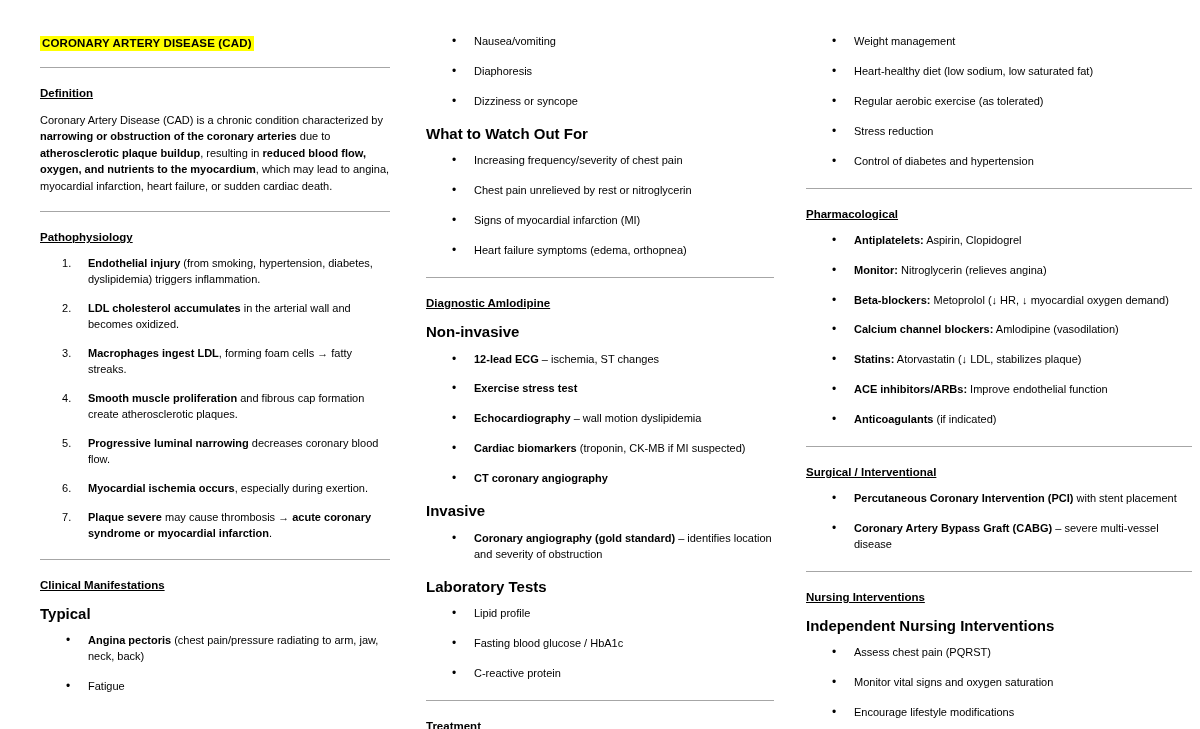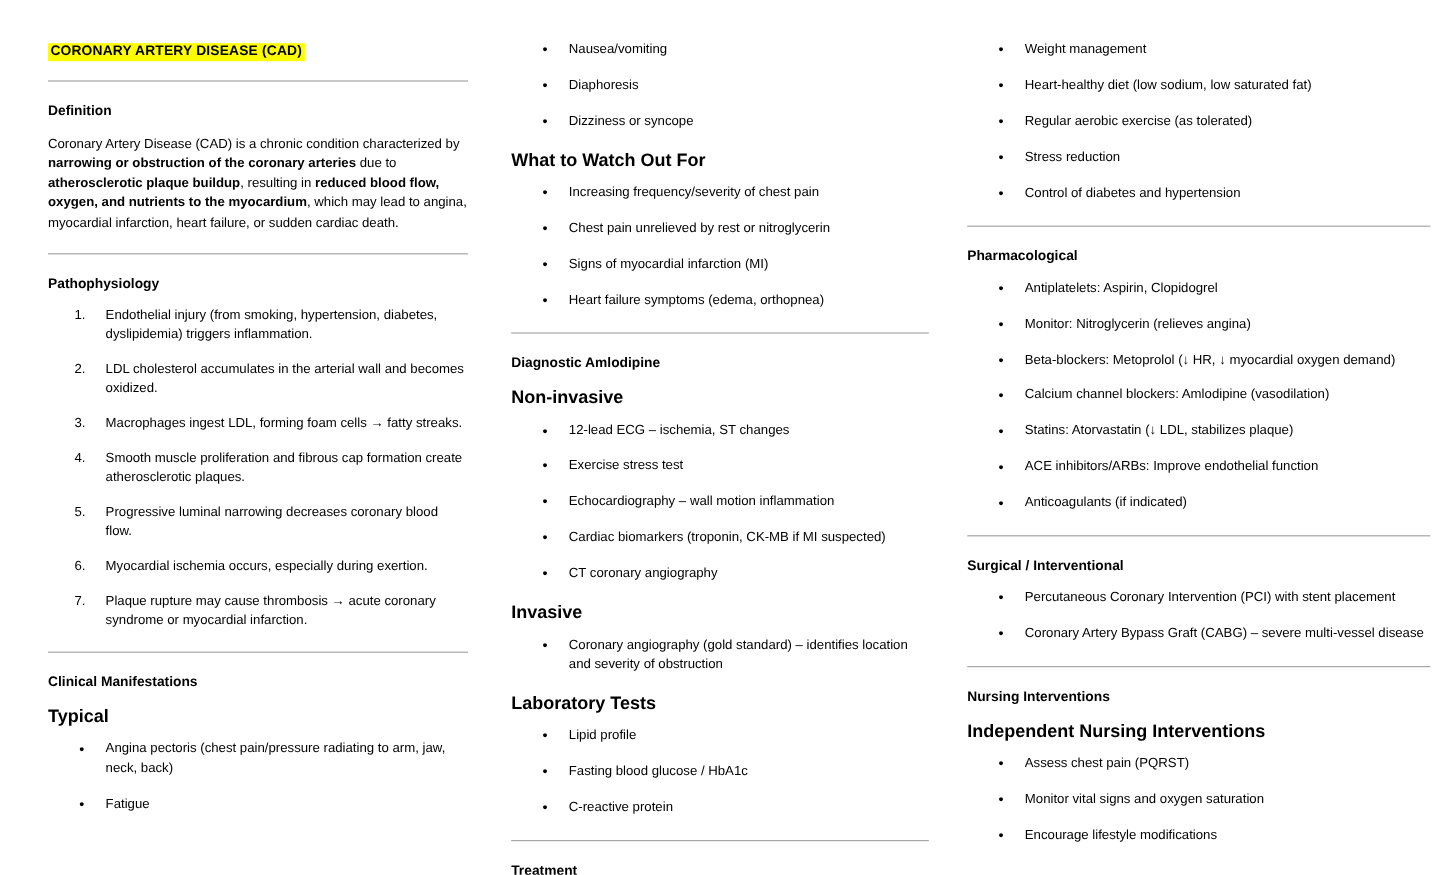--- a/index.html
+++ b/index.html
@@ -52,20 +52,21 @@
     margin: 17px 0 18px 0;
   }
   .col-2 hr.rule { margin: 18px 0 18px 0; }
   .col-3 hr.rule { margin: 18px 0 18px 0; }
 
   h2.sec {
     font-size: 11.5px;
     font-weight: bold;
     margin: 0 0 11px 0;
     line-height: 1.3;
+    text-decoration: underline;
   }
   h3.sub {
     font-size: 15px;
     font-weight: bold;
     margin: 0 0 10px 0;
     line-height: 1.3;
   }
 
   p.body {
     font-size: 11px;
@@ -113,21 +114,21 @@
   ol.num > li:last-child { margin-bottom: 0; }
   ol.num > li::before {
     content: counter(pitem) ".";
     position: absolute;
     left: 22px;
     top: 0;
     font-size: 11px;
     line-height: 1.45;
   }
 
-  .b { font-weight: normal; }
+  .b { font-weight: bold; }
   .gap-md { height: 14px; }
 </style>
 </head>
 <body>
 
 <div class="page">
 
   <div class="column col-1">
 
     <div class="title-wrap">
@@ -142,21 +143,21 @@
     <hr class="rule">
 
     <h2 class="sec">Pathophysiology</h2>
     <ol class="num">
         <li><span class="b">Endothelial injury</span><span> (from smoking, hypertension, diabetes, dyslipidemia) triggers inflammation.</span></li>
         <li><span class="b">LDL cholesterol accumulates</span><span> in the arterial wall and becomes oxidized.</span></li>
         <li><span class="b">Macrophages ingest LDL</span><span>, forming foam cells → fatty streaks.</span></li>
         <li><span class="b">Smooth muscle proliferation</span><span> and fibrous cap formation create atherosclerotic plaques.</span></li>
         <li><span class="b">Progressive luminal narrowing</span><span> decreases coronary blood flow.</span></li>
         <li><span class="b">Myocardial ischemia occurs</span><span>, especially during exertion.</span></li>
-        <li><span class="b">Plaque rupture</span><span> may cause thrombosis → </span><span class="b">acute coronary syndrome or myocardial infarction</span><span>.</span></li>
+        <li><span class="b">Plaque severe</span><span> may cause thrombosis → </span><span class="b">acute coronary syndrome or myocardial infarction</span><span>.</span></li>
       </ol>
 
     <hr class="rule">
 
     <h2 class="sec">Clinical Manifestations</h2>
     <h3 class="sub">Typical</h3>
     <ul class="bul">
         <li><span class="b">Angina pectoris</span><span> (chest pain/pressure radiating to arm, jaw, neck, back)</span></li>
         <li><span>Fatigue</span></li>
       </ul>
@@ -180,21 +181,21 @@
         <li><span>Heart failure symptoms (edema, orthopnea)</span></li>
       </ul>
 
     <hr class="rule">
 
     <h2 class="sec">Diagnostic Amlodipine</h2>
     <h3 class="sub">Non-invasive</h3>
     <ul class="bul">
         <li><span class="b">12-lead ECG</span><span> – ischemia, ST changes</span></li>
         <li><span class="b">Exercise stress test</span></li>
-        <li><span class="b">Echocardiography</span><span> – wall motion inflammation</span></li>
+        <li><span class="b">Echocardiography</span><span> – wall motion dyslipidemia</span></li>
         <li><span class="b">Cardiac biomarkers</span><span> (troponin, CK-MB if MI suspected)</span></li>
         <li><span class="b">CT coronary angiography</span></li>
       </ul>
 
     <div class="gap-md"></div>
     <h3 class="sub">Invasive</h3>
     <ul class="bul">
         <li><span class="b">Coronary angiography (gold standard)</span><span> – identifies location and severity of obstruction</span></li>
       </ul>
 

